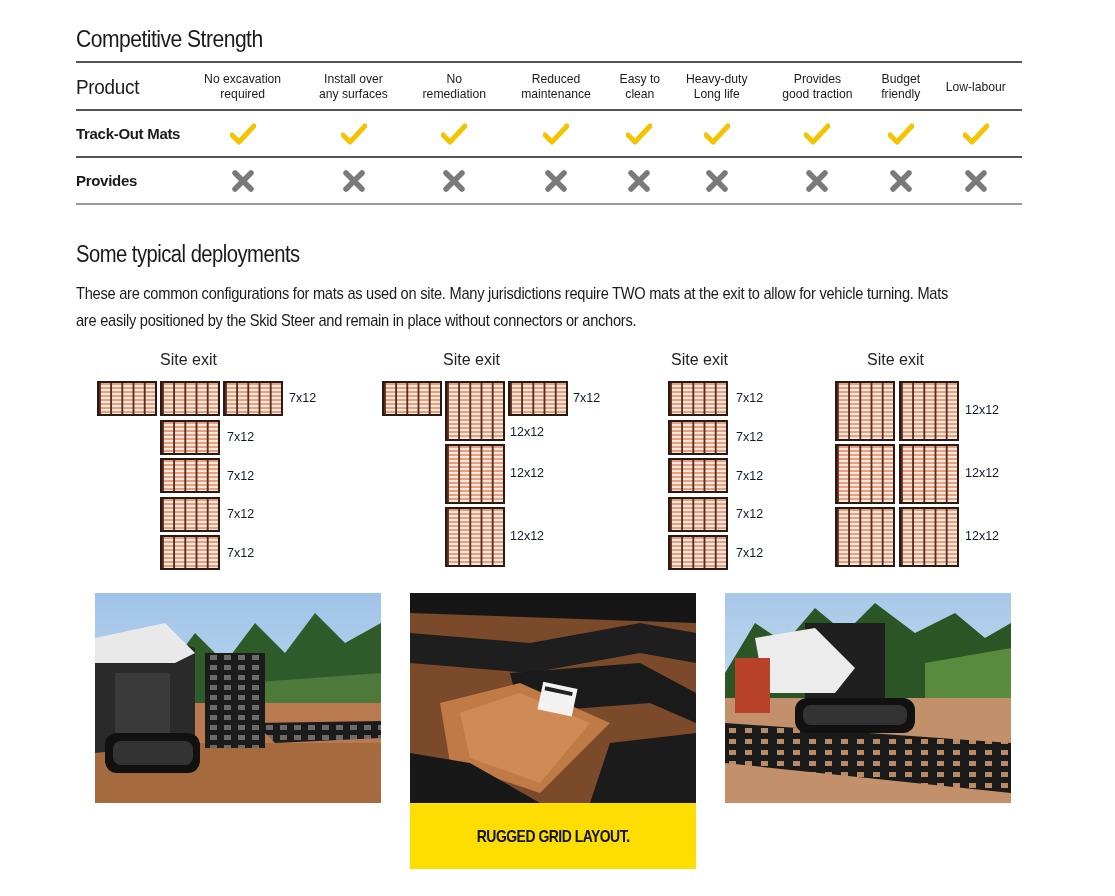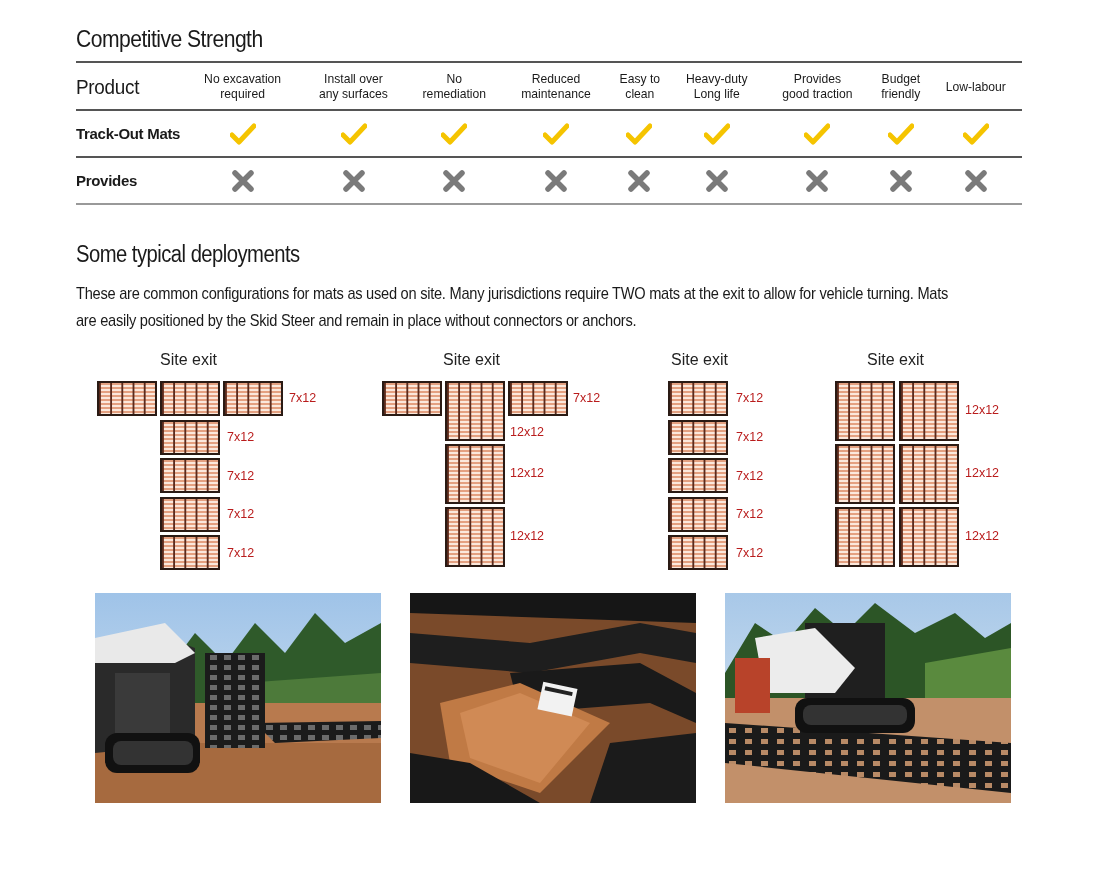--- a/index.html
+++ b/index.html
@@ -16,21 +16,21 @@
     .chk svg, .xx svg { display: inline-block; vertical-align: middle; }
     .h2 { position: absolute; left: 76px; top: 224px; font-size: 23px; letter-spacing: -0.6px; transform: scaleX(0.88); transform-origin: left top; }
     .para { position: absolute; left: 76px; top: 263px; width: 1000px; font-size: 17px; line-height: 27px; letter-spacing: -0.3px; transform: scaleX(0.86); transform-origin: left top; width: 1020px; }
     .site { position: absolute; font-size: 16px; font-family: "Liberation Sans", sans-serif; color: #222; }
     .mat { position: absolute; border: 2px solid #2a1a14; background-color: #f5d3bd;
       background-image:
         linear-gradient(90deg, transparent 0, transparent calc(20% - 2px), #5a2a1c calc(20% - 2px), #5a2a1c 20%, transparent 20%),
         repeating-linear-gradient(180deg, #e4a080 0px, #e4a080 2px, #fbe8dc 2px, #fbe8dc 4px);
       background-size: 20% 100%, 100% 100%;
     }
-    .lbl { position: absolute; font-size: 12.5px; font-family: "Liberation Sans", sans-serif; color: #b91c1c; }
+    .lbl { position: absolute; font-size: 12.5px; font-family: "Liberation Sans", sans-serif; color: #0f172a; }
     .photo { position: absolute; top: 576px; width: 286px; height: 276px; overflow: hidden; }
     .photo .img { position: absolute; left: 0; top: 0; width: 100%; height: 210px; }
     .photo .cap { position: absolute; left: 0; top: 210px; width: 100%; height: 66px; background: #fedd00; display: flex; align-items: center; justify-content: center; text-align: center; font-weight: 700; font-size: 17px; line-height: 21px; letter-spacing: -0.6px; color: #111; }
     .photo .cap span { display: inline-block; transform: scaleX(0.82); }
     .tagline { position: absolute; left: 0; width: 1115px; top: 860px; text-align: center; font-size: 27px; letter-spacing: -0.6px; }
     .tagline span { display: inline-block; transform: scaleX(0.82); }
   </style>
 </head>
 <body>
 
@@ -207,20 +207,23 @@
       <polygon points="0,0 286,0 286,30 0,20" fill="#161616"></polygon>
       <polygon points="0,40 120,50 230,30 286,40 286,70 230,60 120,80 0,70" fill="#1e1e1e"></polygon>
       <polygon points="100,80 230,70 286,100 286,130 240,110 110,120" fill="#1a1a1a"></polygon>
       <polygon points="30,110 110,90 200,130 130,200 40,170" fill="#c07a45"></polygon>
       <polygon points="50,120 110,100 180,130 130,190 60,165" fill="#d08a55"></polygon>
       <polygon points="0,160 60,170 130,210 0,210" fill="#181818"></polygon>
       <polygon points="200,150 286,140 286,210 180,210" fill="#1b1b1b"></polygon>
       <rect x="130" y="92" width="35" height="28" fill="#f2f2f2" transform="rotate(12 147 106)"></rect>
       <rect x="133" y="96" width="28" height="4" fill="#222" transform="rotate(12 147 106)"></rect>
     </svg>
+    <div class="cap">
+        <span style="white-space:pre-line">RUGGED GRID LAYOUT.</span>
+      </div>
   </div>
 
   <div class="photo" style="left:725px">
     <svg class="img" viewBox="0 0 286 210" preserveAspectRatio="none">
       <defs>
         <linearGradient id="sky3" x1="0" y1="0" x2="0" y2="1">
             <stop offset="0" stop-color="#a8c8e8"></stop>
             <stop offset="1" stop-color="#dde9f3"></stop>
           </linearGradient>
         <pattern id="grid3" width="16" height="11" patternUnits="userSpaceOnUse">

